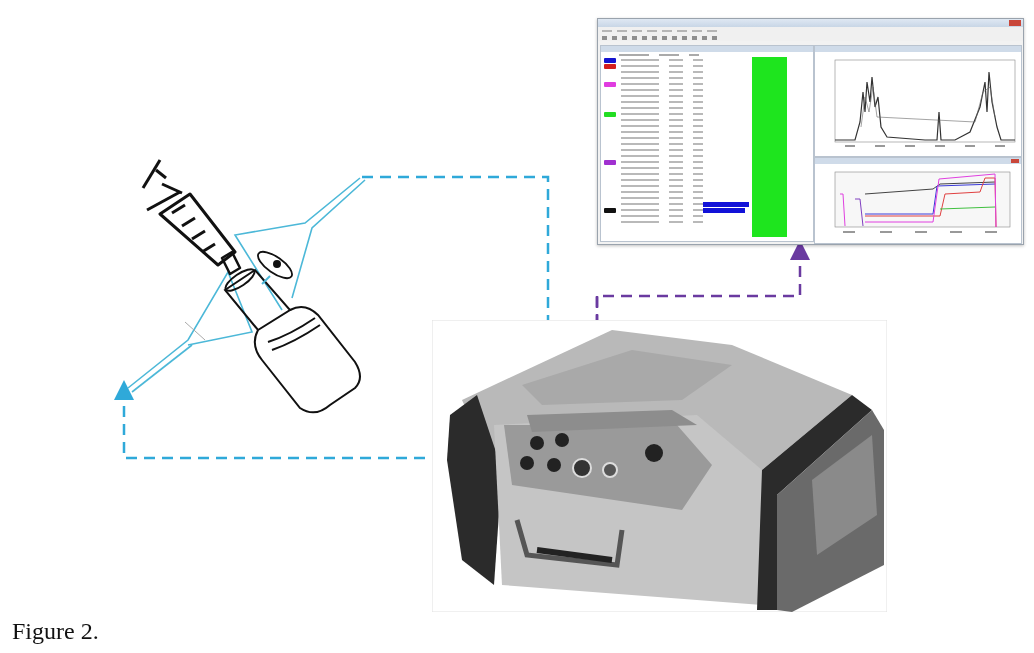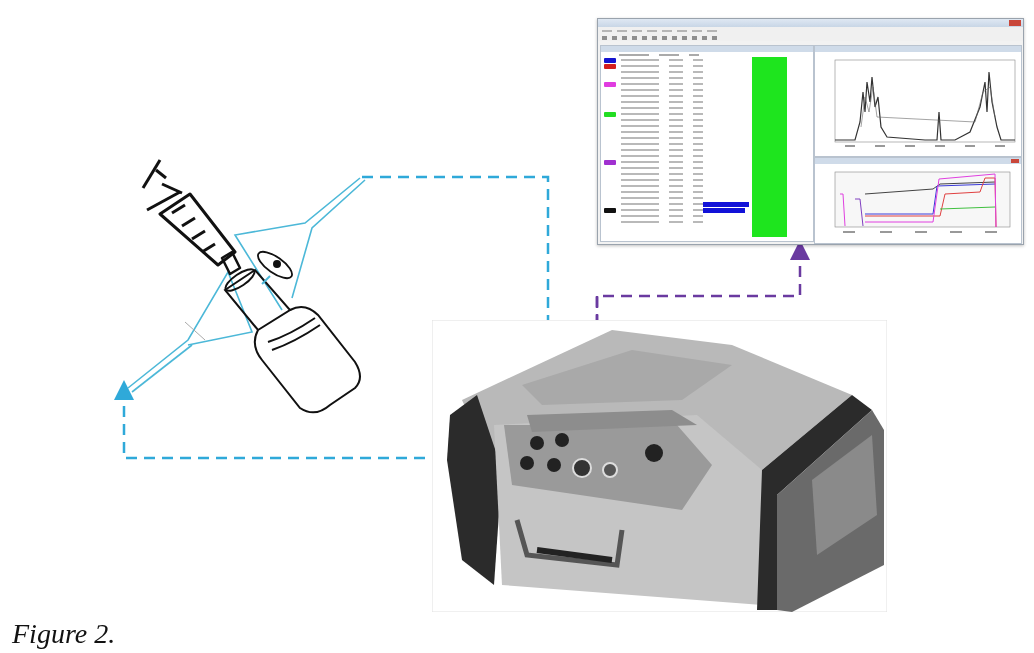--- a/index.html
+++ b/index.html
@@ -1,19 +1,19 @@
 <!DOCTYPE html>
 <html><head>
 <meta charset="utf-8">
 <style>
   html,body{margin:0;padding:0;background:#fff;}
   body{width:1034px;height:653px;position:relative;overflow:hidden;font-family:"Liberation Sans",sans-serif;}
   .abs{position:absolute;}
   svg{display:block;}
-  .caption{left:12px;top:618px;font-family:"Liberation Serif",serif;font-size:28px;color:#111;font-style:italic;}
+  .caption{left:12px;top:618px;font-family:"Liberation Serif",serif;font-size:24px;color:#111;}
   
   .win{left:597px;top:18px;width:425px;height:225px;background:#f2f2f2;border:1px solid #9aa3ad;box-shadow:0 1px 3px rgba(0,0,0,.25);overflow:hidden;}
   .titlebar{height:8px;background:linear-gradient(#dfe8f3,#c8d6e6);position:relative;}
   .titlebar .close{position:absolute;right:2px;top:1px;width:12px;height:6px;background:#c9473a;}
   .menubar,.toolbar{height:7px;background:#f0f0f0;display:flex;gap:5px;align-items:center;padding-left:4px;}
   .menubar span{width:10px;height:2px;background:#b5b5b5;}
   .toolbar span{width:5px;height:4px;background:#8e8e8e;}
   .panel-list{left:2px;top:26px;width:212px;height:195px;background:#fff;border:1px solid #b9c3cf;}
   .panel-head{height:6px;background:#cfdbe9;}
   .colhead{height:5px;display:flex;gap:10px;padding-left:18px;align-items:center;}

